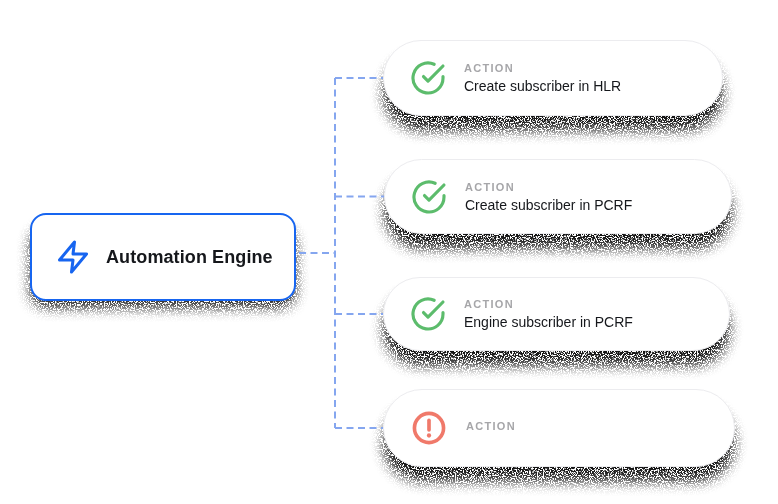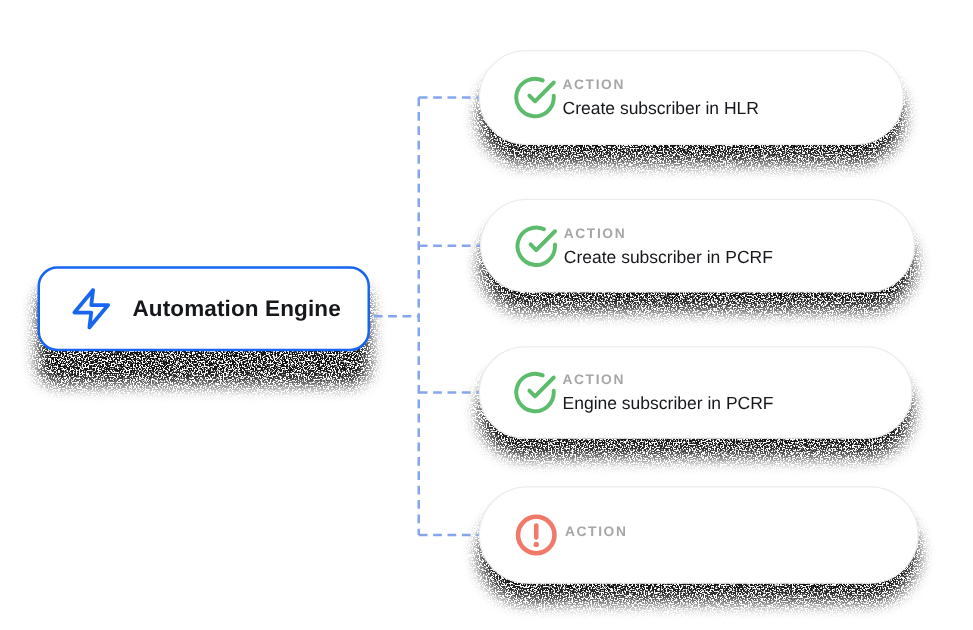--- a/index.html
+++ b/index.html
@@ -14,36 +14,36 @@
   }
   svg.bg { position: absolute; left: 0; top: 0; }
 
   .node, .card {
     position: absolute;
     background: #ffffff;
     display: flex;
     align-items: center;
   }
   .engine {
-    left: 30px; top: 213px; width: 266px; height: 68px;
+    left: 30px; top: 213px; width: 266px; height: 88px;
     border: 2px solid #1765F0;
     border-radius: 16px;
     padding-left: 23px;
     gap: 15px;
   }
   .engine-label {
     font-size: 18px;
     font-weight: 700;
     color: #15171B;
     letter-spacing: 0.1px;
   }
   .card {
     border: 1px solid #ECECEF;
     padding-left: 26px;
-    gap: 4px;
+    gap: 18px;
   }
   .c0 { left: 383px; top: 40px;  width: 340px; height: 76px; border-radius: 38px; }
   .c1 { left: 384px; top: 159px; width: 348px; height: 75px; border-radius: 38px; }
   .c2 { left: 383px; top: 277px; width: 347px; height: 74px; border-radius: 37px; }
   .c3 { left: 383px; top: 389px; width: 352px; height: 78px; border-radius: 39px; }
 
   .nicon { display: flex; align-items: center; justify-content: center; }
   .nicon svg { display: block; }
 
   .ctext { display: flex; flex-direction: column; }

